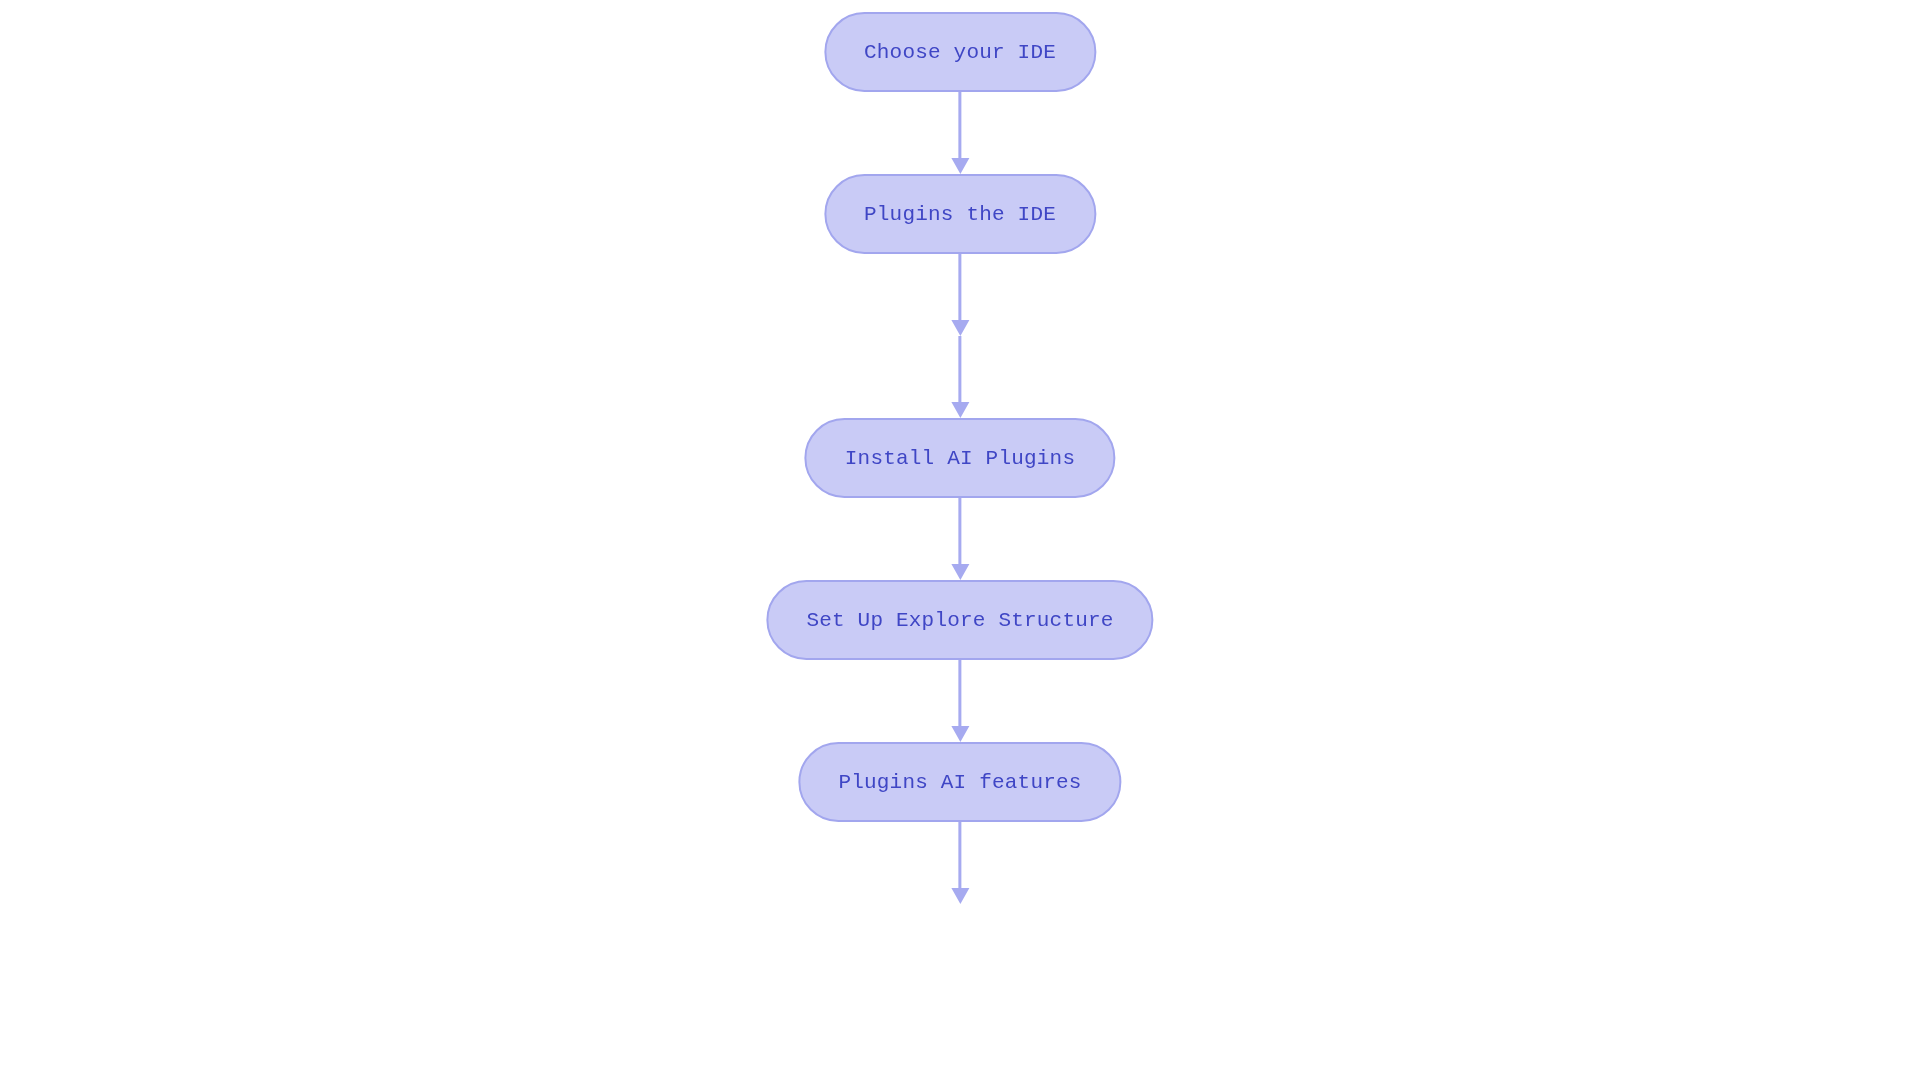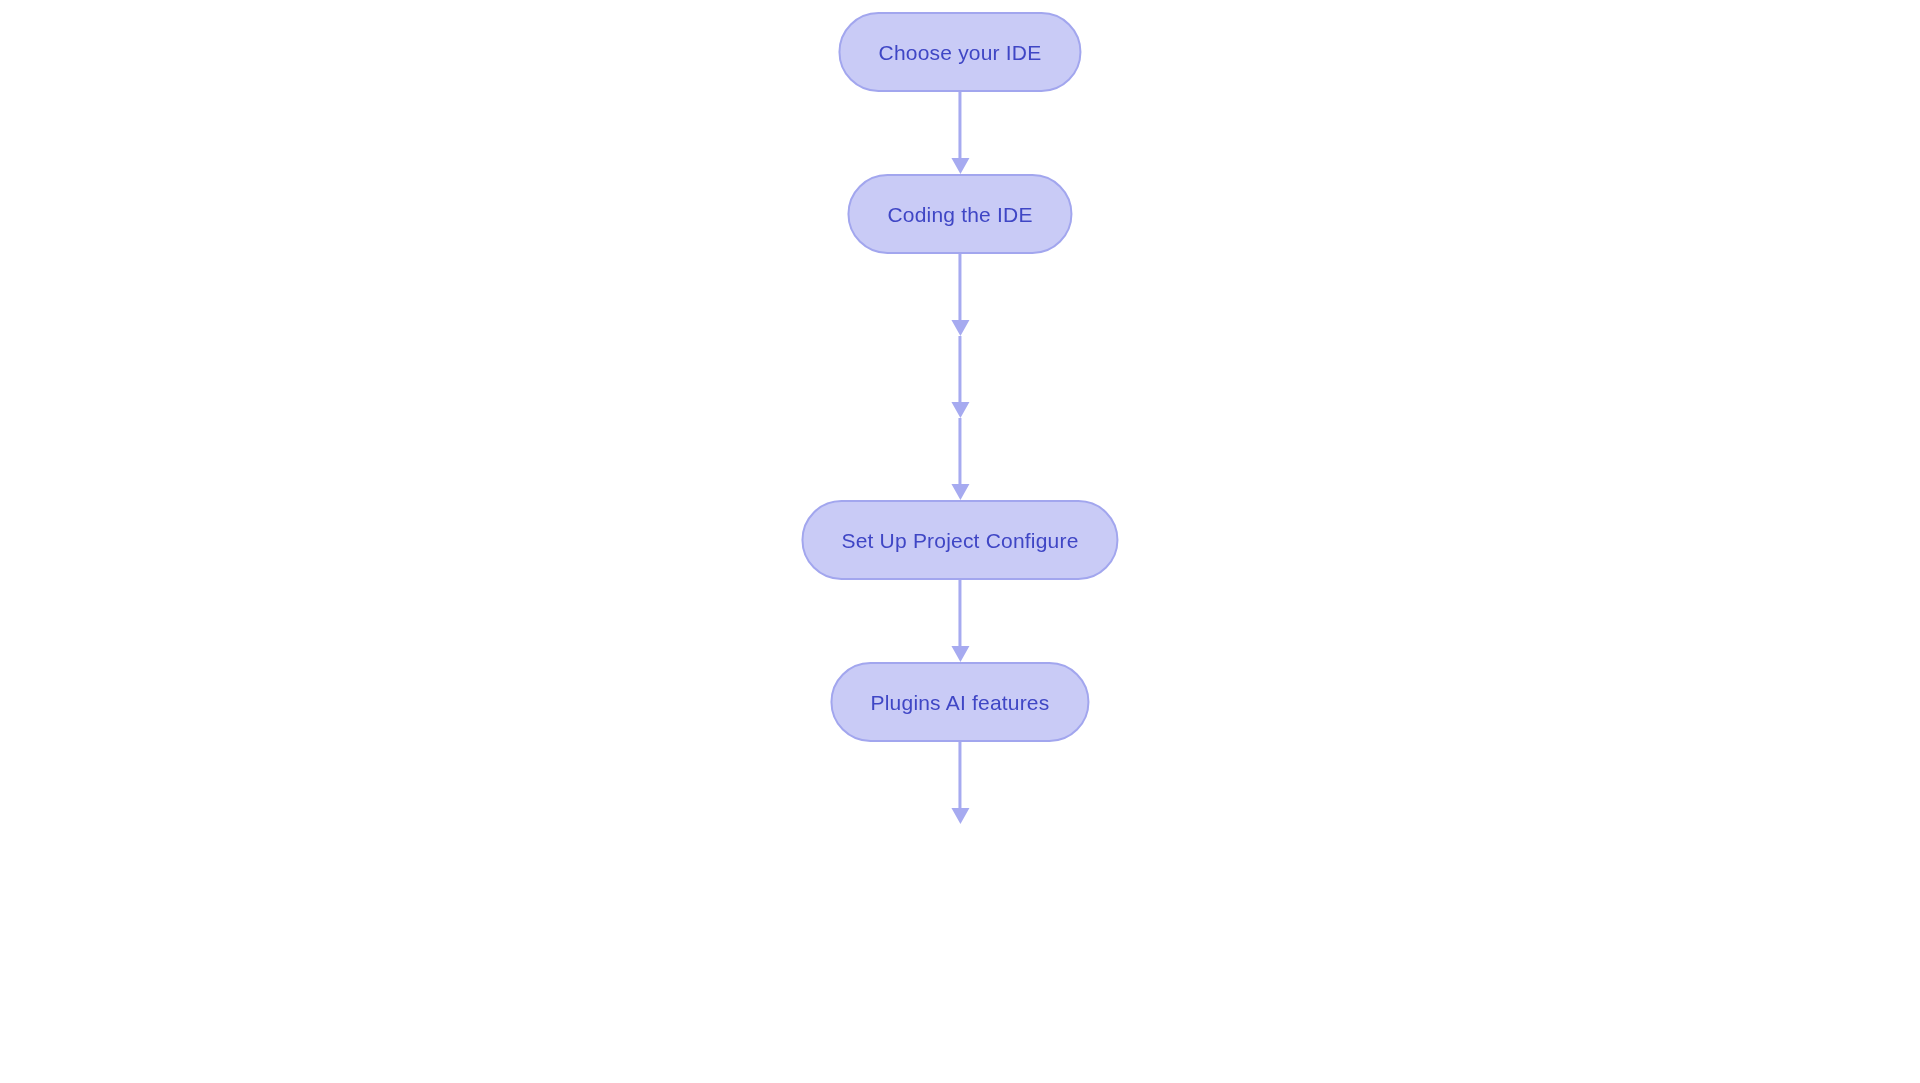--- a/index.html
+++ b/index.html
@@ -32,20 +32,21 @@
     background: var(--node-fill, #c9cbf6);
     border: 2px solid var(--node-border, #a2a6ee);
     color: var(--node-text, #3f46c5);
     font-size: 21px;
     line-height: 1;
     letter-spacing: 0.2px;
     display: flex;
     align-items: center;
     justify-content: center;
     white-space: nowrap;
+    font-family: Liberation Mono, monospace;
   }
   .arrow {
     height: 82px;
     display: flex;
     flex-direction: column;
     align-items: center;
   }
   .arrow .line {
     width: 3px;
     flex: 1 1 auto;
@@ -62,34 +63,35 @@
 </head>
 <body>
 
 <div class="canvas">
   <div class="flow" id="flow">
       <div class="node">Choose your IDE</div>
       <div class="arrow">
         <div class="line"></div>
         <div class="head"></div>
       </div>
-      <div class="node">Coding the IDE</div>
+      <div class="node">Plugins the IDE</div>
       <div class="arrow">
         <div class="line"></div>
         <div class="head"></div>
       </div>
       <div class="arrow">
         <div class="line"></div>
         <div class="head"></div>
       </div>
+      <div class="node">Install AI Plugins</div>
       <div class="arrow">
         <div class="line"></div>
         <div class="head"></div>
       </div>
-      <div class="node">Set Up Project Configure</div>
+      <div class="node">Set Up Explore Structure</div>
       <div class="arrow">
         <div class="line"></div>
         <div class="head"></div>
       </div>
       <div class="node">Plugins AI features</div>
       <div class="arrow">
         <div class="line"></div>
         <div class="head"></div>
       </div>
     </div>

